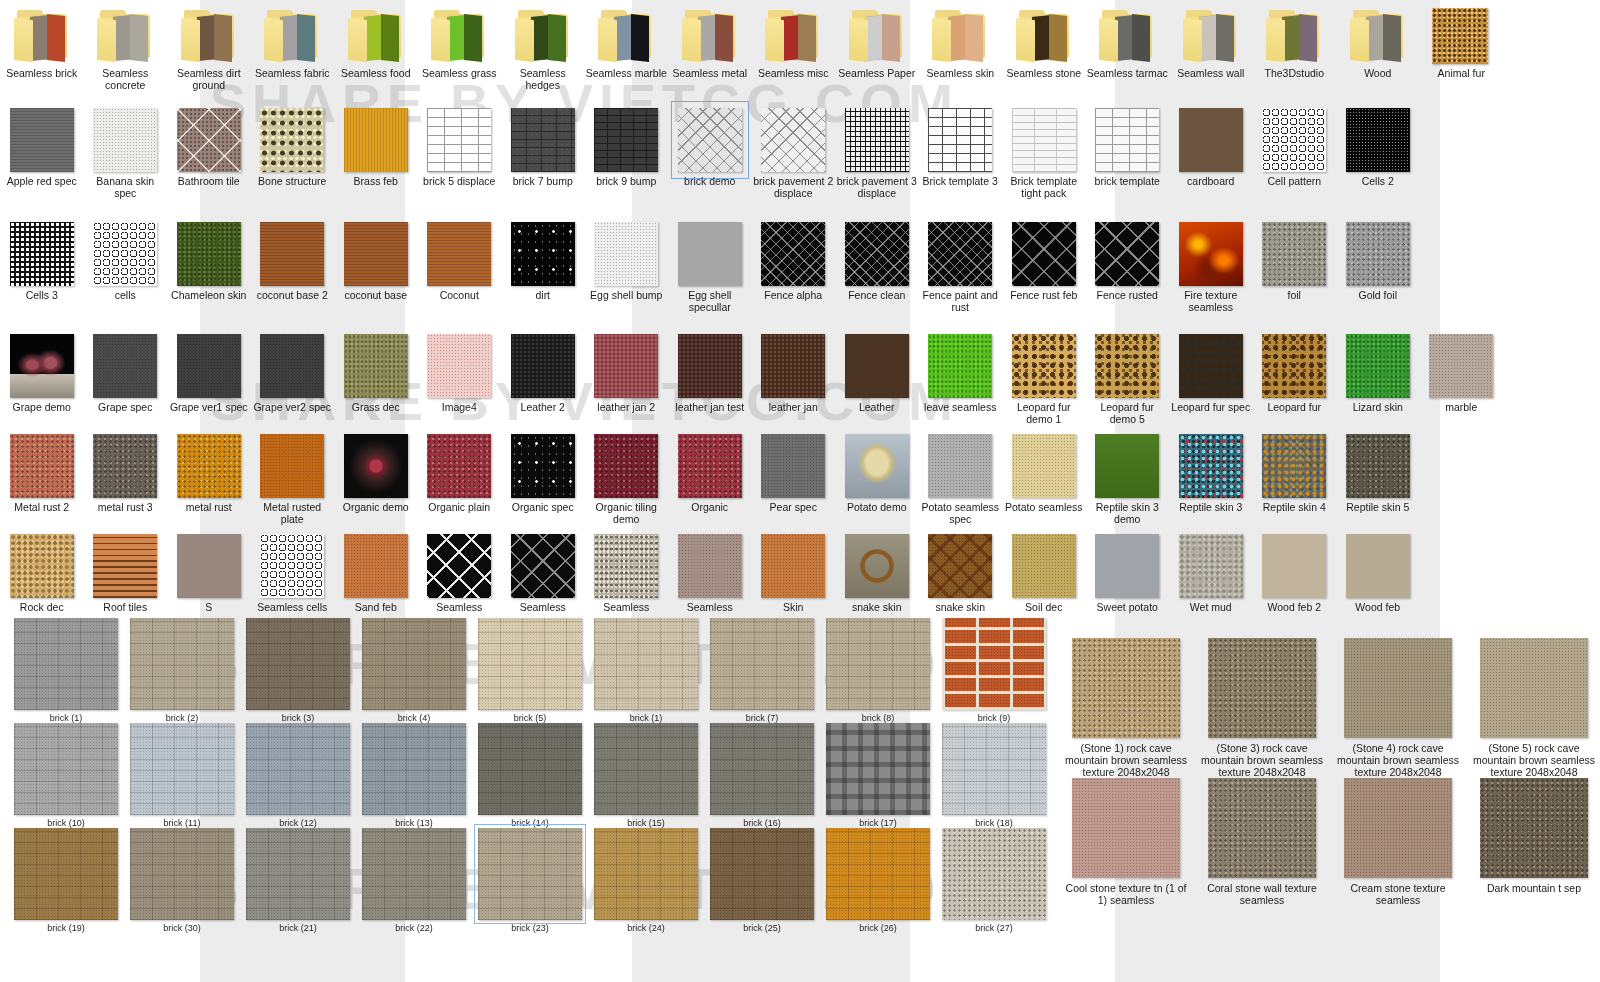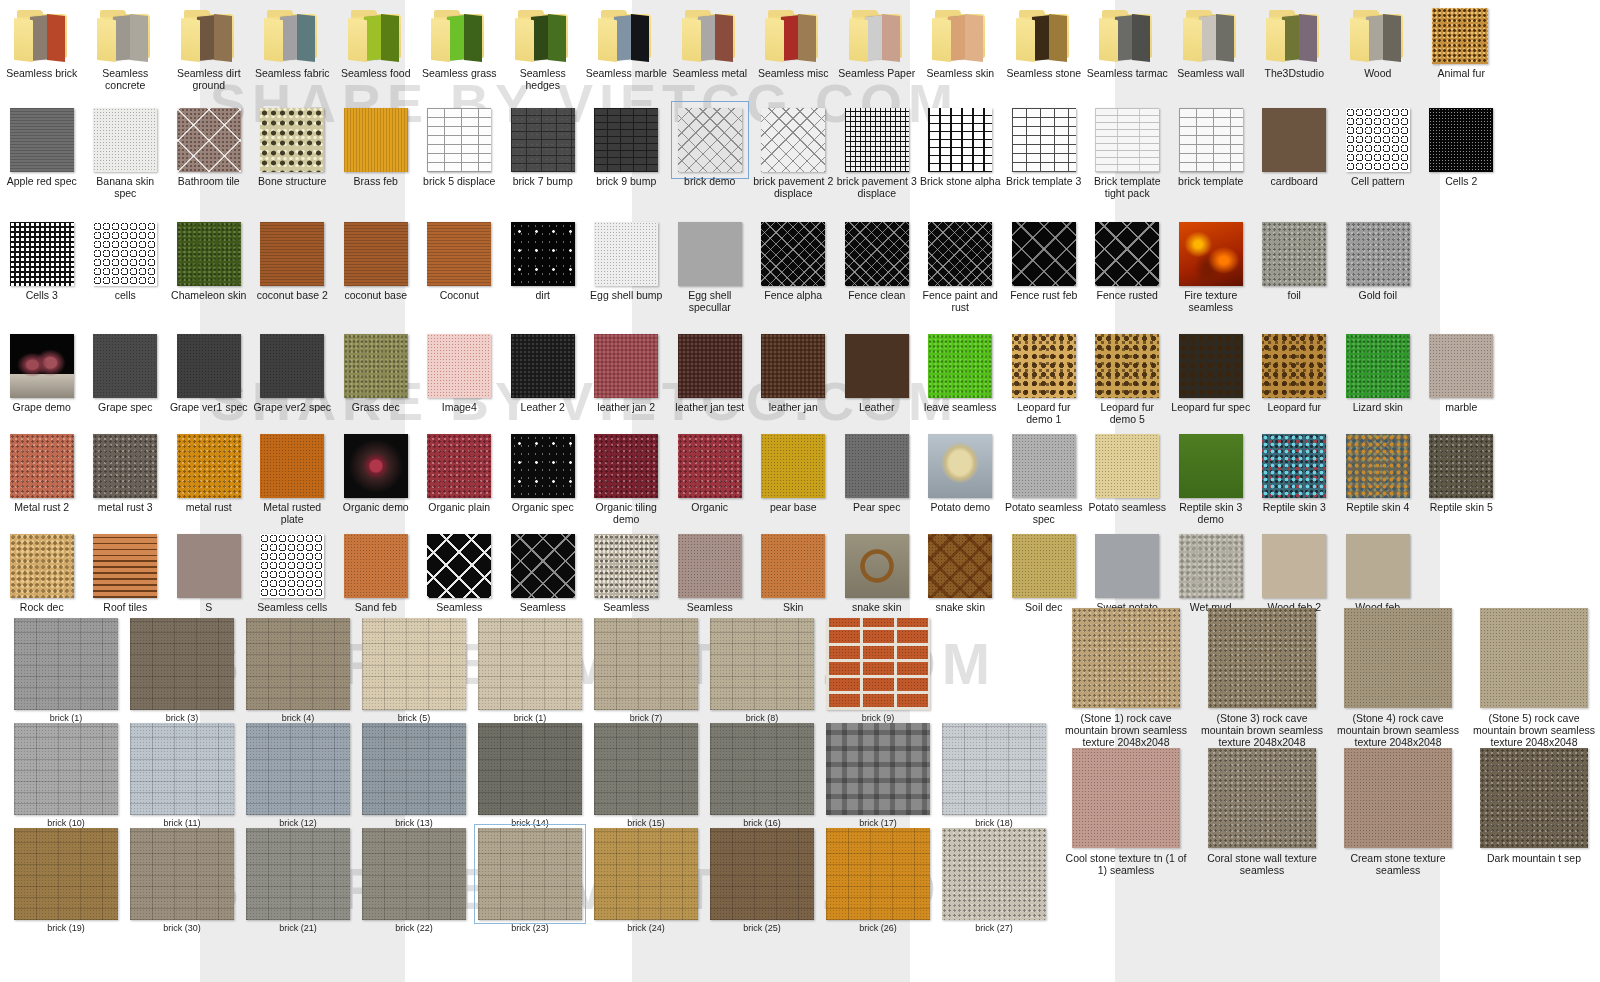--- a/index.html
+++ b/index.html
@@ -138,21 +138,21 @@
   .brick-sw.sel { outline: 1px solid #8fb8dd; outline-offset: 3px; }
   .brick-label {
     font-size: 9px; color: #1d1d1d;
     text-align: center; margin-top: 3px;
     line-height: 10px;
   }
 
   
   .stone-grid {
     position: absolute;
-    left: 1058px; top: 608px;
+    left: 1058px; top: 638px;
     width: 542px;
     z-index: 5;
   }
   .stone-row { display: flex; }
   .stone-cell {
     flex: 0 0 136px;
     display: flex; flex-direction: column;
     align-items: center;
   }
   .stone-sw {
@@ -668,24 +668,20 @@
         </div>
         <div class="thumb-cell">
           <div class="swatch t-pave" style="background-color: rgb(239, 239, 239);"></div>
           <div class="thumb-label">brick pavement 2 displace</div>
         </div>
         <div class="thumb-cell">
           <div class="swatch t-pavedark" style="background-color: rgb(242, 242, 242);"></div>
           <div class="thumb-label">brick pavement 3 displace</div>
         </div>
         <div class="thumb-cell">
-          <div class="swatch t-brickalpha" style="background-color: rgb(255, 255, 255);"></div>
-          <div class="thumb-label">Brick stone alpha</div>
-        </div>
-        <div class="thumb-cell">
           <div class="swatch t-bricktpl3" style="background-color: rgb(252, 252, 252);"></div>
           <div class="thumb-label">Brick template 3</div>
         </div>
         <div class="thumb-cell">
           <div class="swatch t-bricktight" style="background-color: rgb(246, 246, 246);"></div>
           <div class="thumb-label">Brick template tight pack</div>
         </div>
         <div class="thumb-cell">
           <div class="swatch t-brickwhite" style="background-color: rgb(248, 248, 248);"></div>
           <div class="thumb-label">brick template</div>
@@ -878,24 +874,20 @@
         </div>
         <div class="thumb-cell">
           <div class="swatch t-rough" style="background-color: rgb(122, 34, 48);"></div>
           <div class="thumb-label">Organic tiling demo</div>
         </div>
         <div class="thumb-cell">
           <div class="swatch t-rough" style="background-color: rgb(156, 52, 64);"></div>
           <div class="thumb-label">Organic</div>
         </div>
         <div class="thumb-cell">
-          <div class="swatch t-noise" style="background-color: rgb(200, 160, 26);"></div>
-          <div class="thumb-label">pear base</div>
-        </div>
-        <div class="thumb-cell">
           <div class="swatch t-noise" style="background-color: rgb(110, 110, 110);"></div>
           <div class="thumb-label">Pear spec</div>
         </div>
         <div class="thumb-cell">
           <div class="swatch t-potato" style="background-color: rgb(154, 165, 174);"></div>
           <div class="thumb-label">Potato demo</div>
         </div>
         <div class="thumb-cell">
           <div class="swatch t-noise" style="background-color: rgb(176, 176, 176);"></div>
           <div class="thumb-label">Potato seamless spec</div>
@@ -991,20 +983,24 @@
           <div class="thumb-label">Wood feb</div>
         </div>
       </div>
     </div>
 
   <div class="brick-grid" id="brick-grid">
       <div class="brick-row">
         <div class="brick-cell">
           <div class="brick-sw t-stonebr" style="background-color: rgb(154, 154, 154);"></div>
           <div class="brick-label">brick (1)</div>
+        </div>
+        <div class="brick-cell">
+          <div class="brick-sw t-stonebr" style="background-color: rgb(178, 168, 148);"></div>
+          <div class="brick-label">brick (2)</div>
         </div>
         <div class="brick-cell">
           <div class="brick-sw t-stonebr" style="background-color: rgb(122, 111, 94);"></div>
           <div class="brick-label">brick (3)</div>
         </div>
         <div class="brick-cell">
           <div class="brick-sw t-stonebr" style="background-color: rgb(154, 141, 120);"></div>
           <div class="brick-label">brick (4)</div>
         </div>
         <div class="brick-cell">

